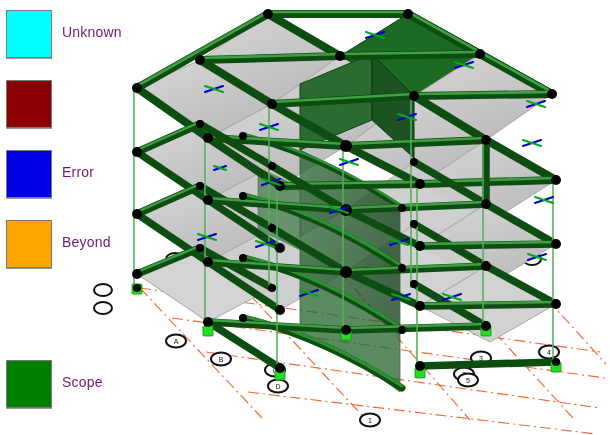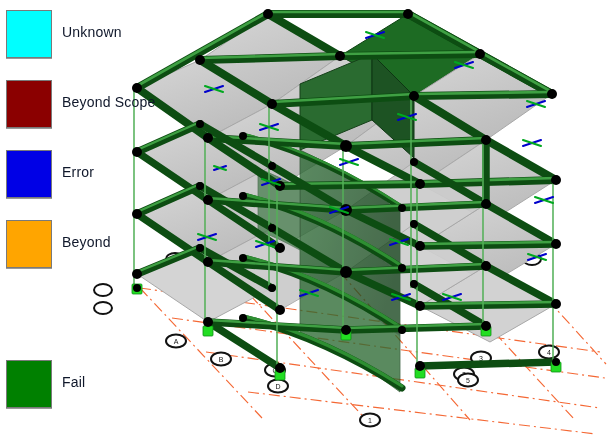--- a/index.html
+++ b/index.html
@@ -42,21 +42,21 @@
     height: 48px;
     border: 1px solid #7a7a7a;
     box-sizing: border-box;
     box-shadow: 0 1px 0 #9a9a9a;
   }
   .legend-label {
     position: absolute;
     left: 62px;
     top: 14px;
     font-size: 14px;
-    color: #0f172a;
+    color: #701a75;
     white-space: nowrap;
     letter-spacing: 0.2px;
   }
 
   
   #viewport {
     position: absolute;
     left: 0;
     top: 0;
     width: 610px;
@@ -443,29 +443,28 @@
     </svg>
   </div>
 
   <div id="legend">
       <div class="legend-row" style="top: 10px;">
         <div class="legend-swatch" style="background: rgb(0, 255, 255);"></div>
         <div class="legend-label">Unknown</div>
       </div>
       <div class="legend-row" style="top: 80px;">
         <div class="legend-swatch" style="background: rgb(139, 0, 0);"></div>
-        <div class="legend-label">Beyond Scope</div>
       </div>
       <div class="legend-row" style="top: 150px;">
         <div class="legend-swatch" style="background: rgb(0, 0, 230);"></div>
         <div class="legend-label">Error</div>
       </div>
       <div class="legend-row" style="top: 220px;">
         <div class="legend-swatch" style="background: rgb(255, 165, 0);"></div>
         <div class="legend-label">Beyond</div>
       </div>
       <div class="legend-row" style="top: 360px;">
         <div class="legend-swatch" style="background: rgb(0, 128, 0);"></div>
-        <div class="legend-label">Fail</div>
+        <div class="legend-label">Scope</div>
       </div>
     </div>
 
 </div>
 
 </body></html>

